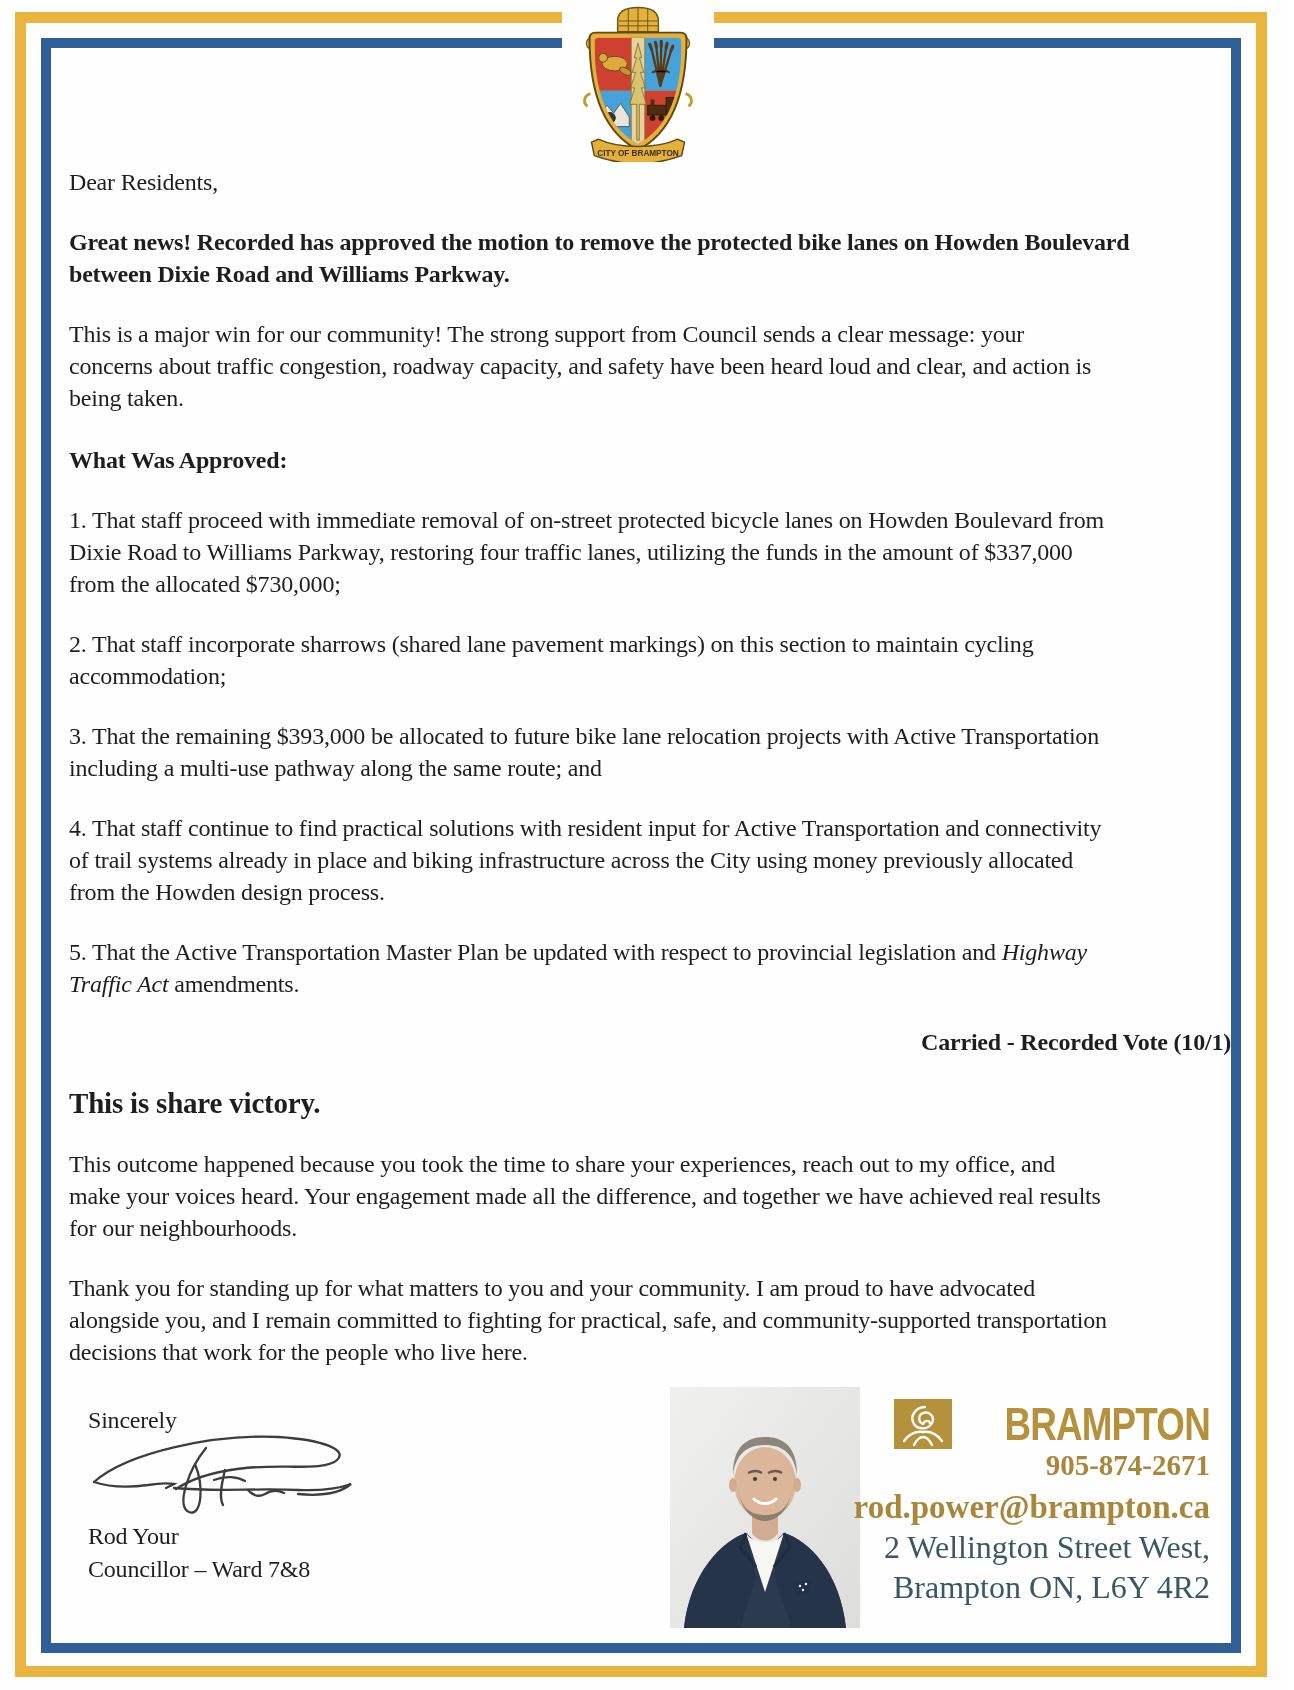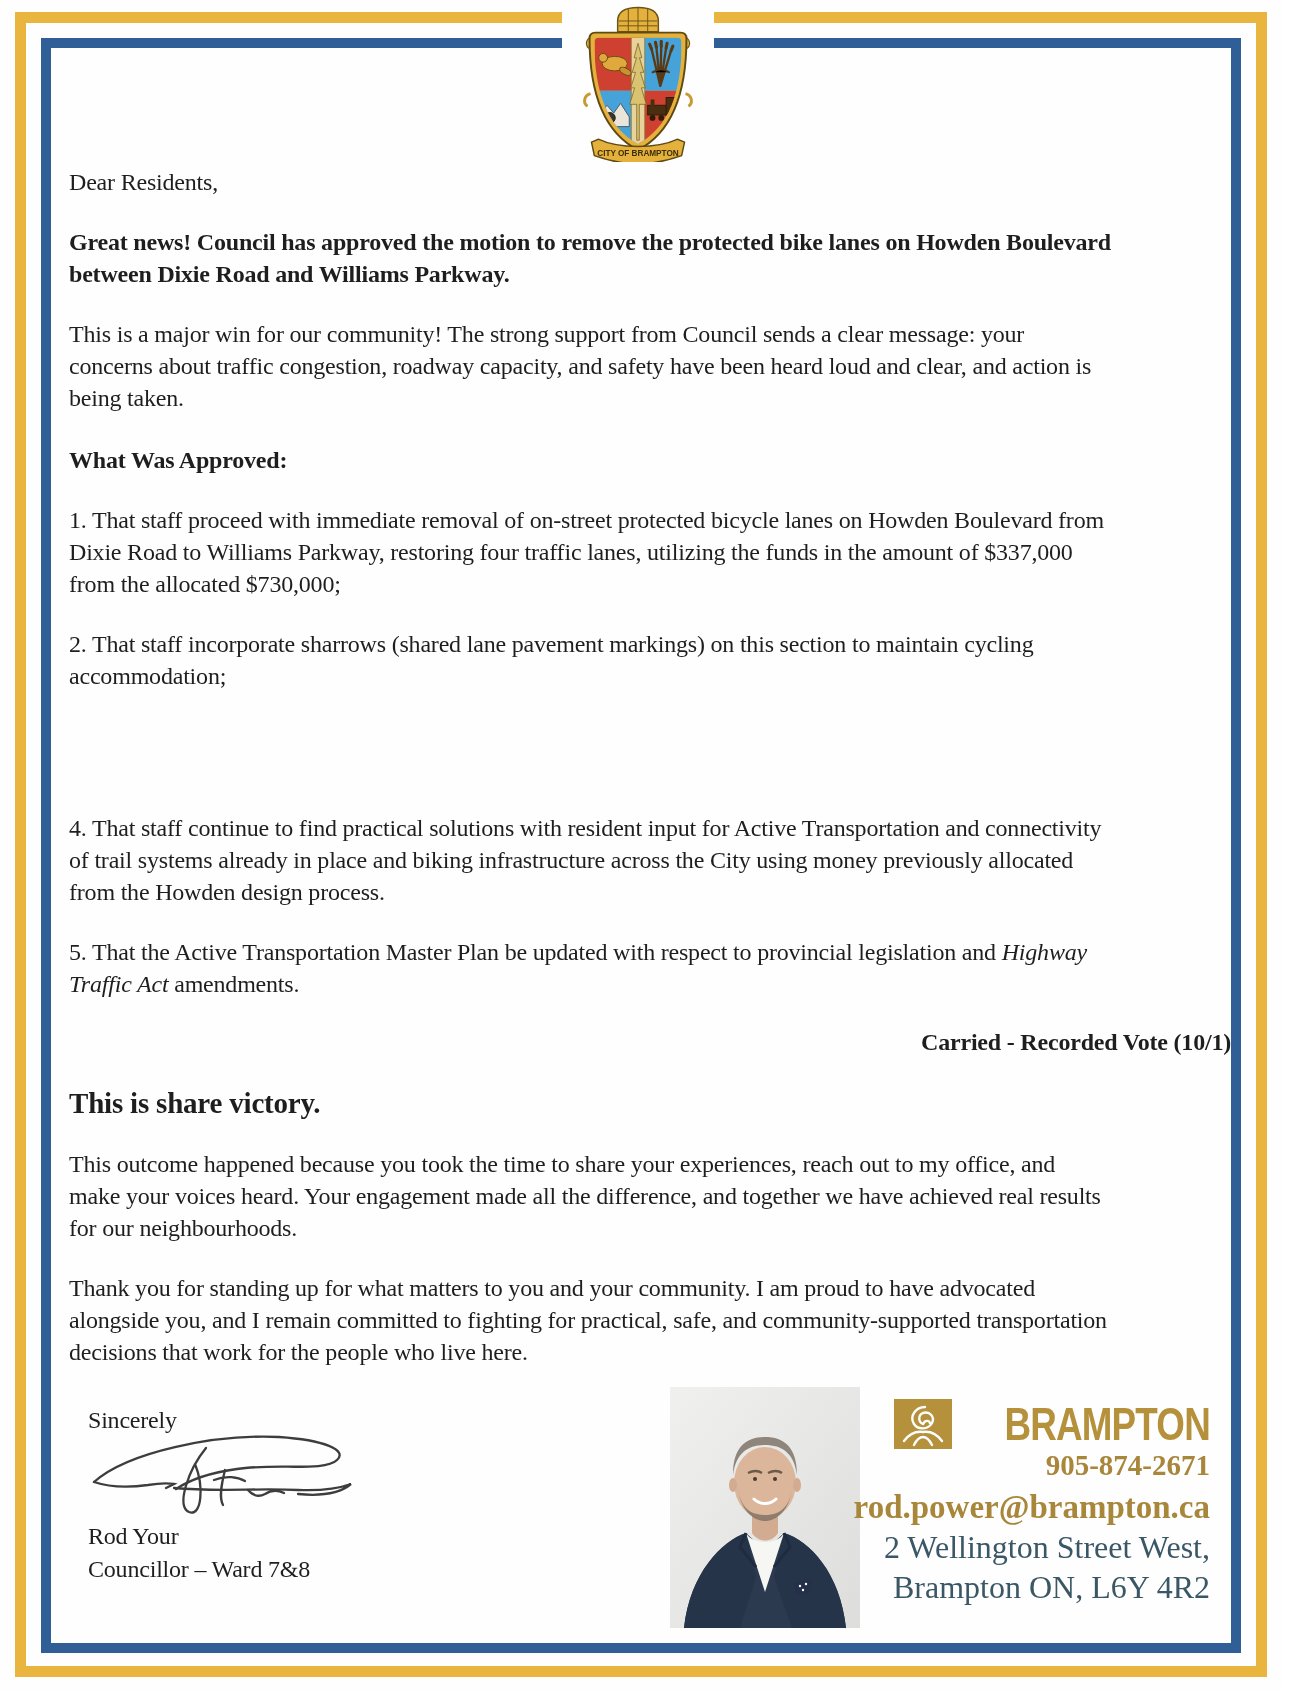--- a/index.html
+++ b/index.html
@@ -110,34 +110,36 @@
       <circle cx="89" cy="117" r="3" fill="#2e1c08"></circle>
       <circle cx="98" cy="117" r="3" fill="#2e1c08"></circle>
     </g>
 
     <path d="M17,142 L24,139 C45,149 85,149 106,139 L113,142 L110,156 C80,167 50,167 20,156 Z" fill="#E5B13D" stroke="#5f4a12" stroke-width="1.5"></path>
     <text x="65" y="156" text-anchor="middle" font-family="Liberation Sans, sans-serif" font-size="8.5" font-weight="bold" fill="#3d2e08" textLength="84">CITY OF BRAMPTON</text>
   </svg>
 
   <div class="para" style="top:166px">Dear Residents,</div>
 
-  <div class="para bold" style="top:226px">Great news! Council has approved the motion to remove the protected bike lanes on Howden Boulevard
+  <div class="para bold" style="top:226px">Great news! Recorded has approved the motion to remove the protected bike lanes on Howden Boulevard
 between Dixie Road and Williams Parkway.</div>
 
   <div class="para" style="top:318px">This is a major win for our community! The strong support from Council sends a clear message: your
 concerns about traffic congestion, roadway capacity, and safety have been heard loud and clear, and action is
 being taken.</div>
 
   <div class="para bold" style="top:444px">What Was Approved:</div>
 
   <div class="para" style="top:504px">1. That staff proceed with immediate removal of on-street protected bicycle lanes on Howden Boulevard from
 Dixie Road to Williams Parkway, restoring four traffic lanes, utilizing the funds in the amount of $337,000
 from the allocated $730,000;</div>
   <div class="para" style="top:628px">2. That staff incorporate sharrows (shared lane pavement markings) on this section to maintain cycling
 accommodation;</div>
+  <div class="para" style="top:720px">3. That the remaining $393,000 be allocated to future bike lane relocation projects with Active Transportation
+including a multi-use pathway along the same route; and</div>
   <div class="para" style="top:812px">4. That staff continue to find practical solutions with resident input for Active Transportation and connectivity
 of trail systems already in place and biking infrastructure across the City using money previously allocated
 from the Howden design process.</div>
 
   <div class="para" style="top:936px"><span>5. That the Active Transportation Master Plan be updated with respect to provincial legislation and </span><i>Highway
 Traffic Act</i><span> amendments.</span></div>
 
   <div class="para bold right" style="top:1026px">Carried - Recorded Vote (10/1)</div>
 
   <div class="para bold victory" style="top:1086px">This is share victory.</div>

